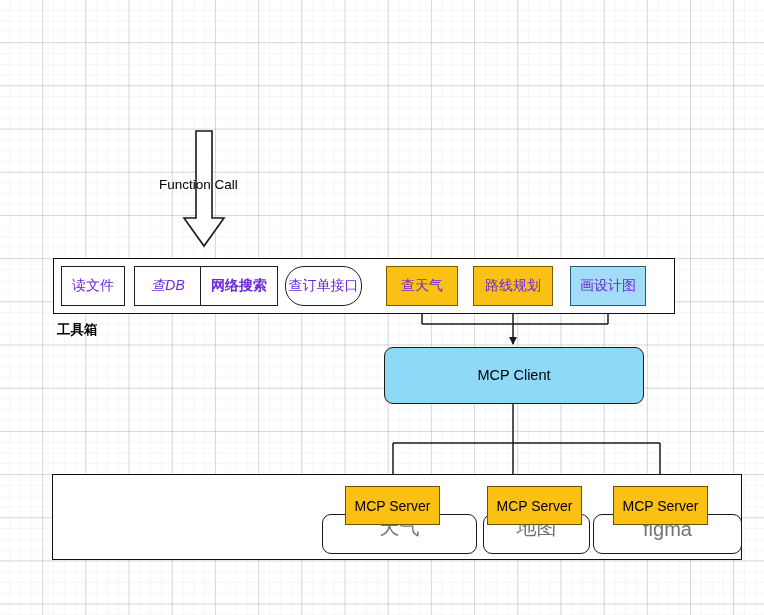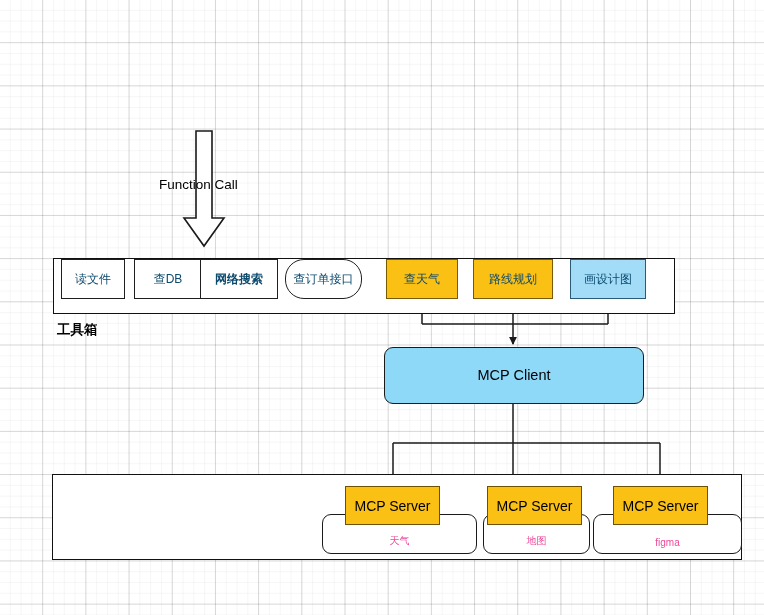--- a/index.html
+++ b/index.html
@@ -83,29 +83,29 @@
     width: 622px;
     height: 56px;
     border: 1.8px solid #111111;
     background: #ffffff;
     display: block;
   }
 
   .tool-chip {
     position: absolute;
     box-sizing: border-box;
-    top: 259px;
+    top: 266px;
     height: 40px;
     border: 1.6px solid #1f1f1f;
     background: #ffffff;
     display: flex;
     align-items: center;
     justify-content: center;
-    font-size: 12px;
-    color: #0c4a6e;
+    font-size: 14px;
+    color: #6d28d9;
     white-space: nowrap;
   }
   .tool-chip.mcp-orange { background: #FAC014; border-color: #7a5a00; }
   .tool-chip.mcp-blue   { background: #A3DCF7; border-color: #2a5a78; }
 
   #toolbox-caption {
     left: 57px;
     top: 320px;
     width: 90px;
     height: 20px;
@@ -141,23 +141,23 @@
     position: absolute;
     box-sizing: border-box;
     top: 514px;
     height: 40px;
     border: 1.6px solid #1a1a1a;
     border-radius: 9px;
     background: #ffffff;
     display: flex;
     align-items: flex-end;
     justify-content: center;
-    padding-bottom: 5px;
-    font-size: 10px;
-    color: #ec4899;
+    padding-bottom: 12px;
+    font-size: 20px;
+    color: #737373;
   }
 
   .server-badge {
     position: absolute;
     box-sizing: border-box;
     top: 486px;
     height: 39px;
     border: 1.6px solid #6e5200;
     background: #FAC014;
     display: flex;
@@ -199,21 +199,21 @@
     </g>
   </svg>
 
 
   <div class="node" id="function-call-label">Function Call</div>
 
   <div class="node" id="toolbox-container"></div>
 
   <div id="tool-chips">
       <div class="tool-chip" style="left: 61px; width: 64px;">读文件</div>
-      <div class="tool-chip" style="left: 134px; width: 68px;">查DB</div>
+      <div class="tool-chip" style="left: 134px; width: 68px; font-style: italic;">查DB</div>
       <div class="tool-chip" style="left: 200px; width: 78px; font-weight: bold;">网络搜索</div>
       <div class="tool-chip" style="left: 285px; width: 77px; border-radius: 19px;">查订单接口</div>
       <div class="tool-chip mcp-orange" style="left: 386px; width: 72px;">查天气</div>
       <div class="tool-chip mcp-orange" style="left: 473px; width: 80px;">路线规划</div>
       <div class="tool-chip mcp-blue" style="left: 570px; width: 76px; text-align: center;">画设计图</div>
     </div>
 
   <div class="node" id="toolbox-caption">工具箱</div>
 
   <div class="node" id="mcp-client-node">MCP Client</div>

